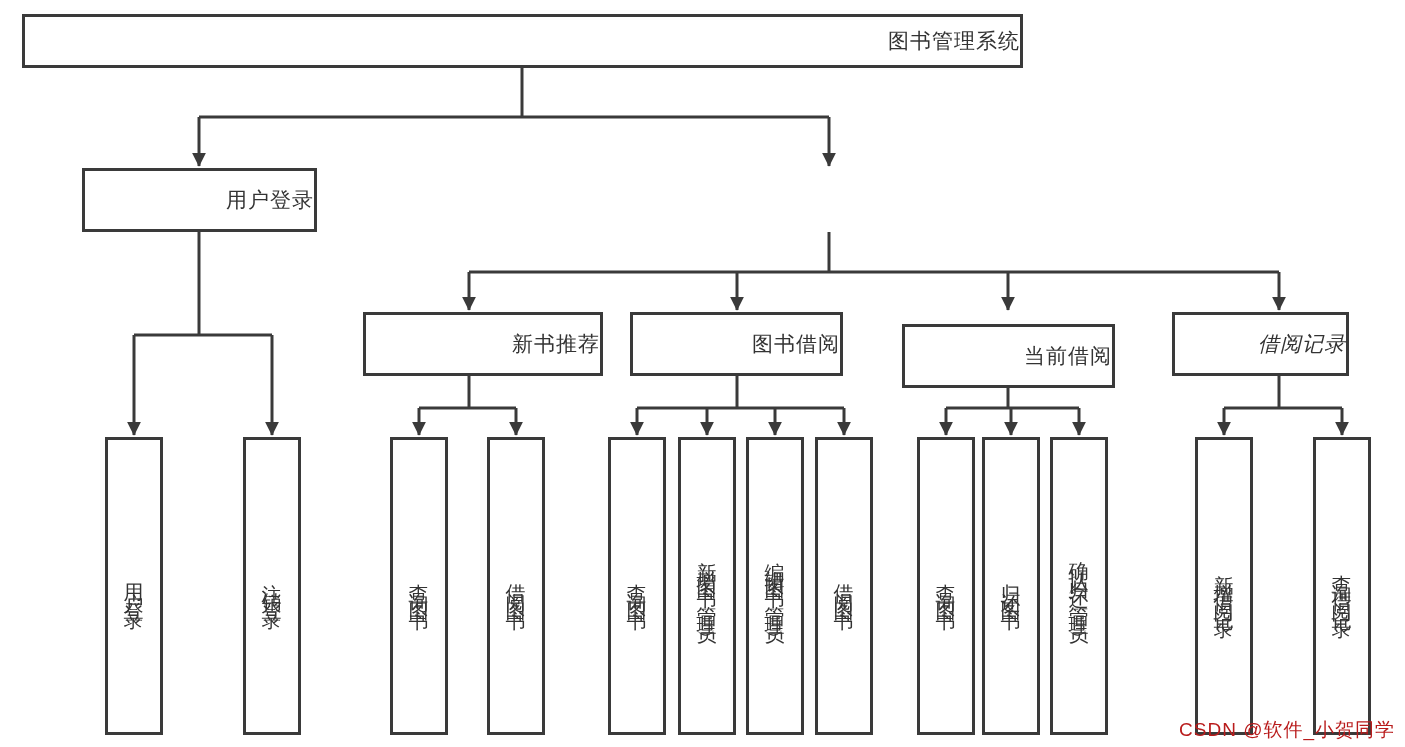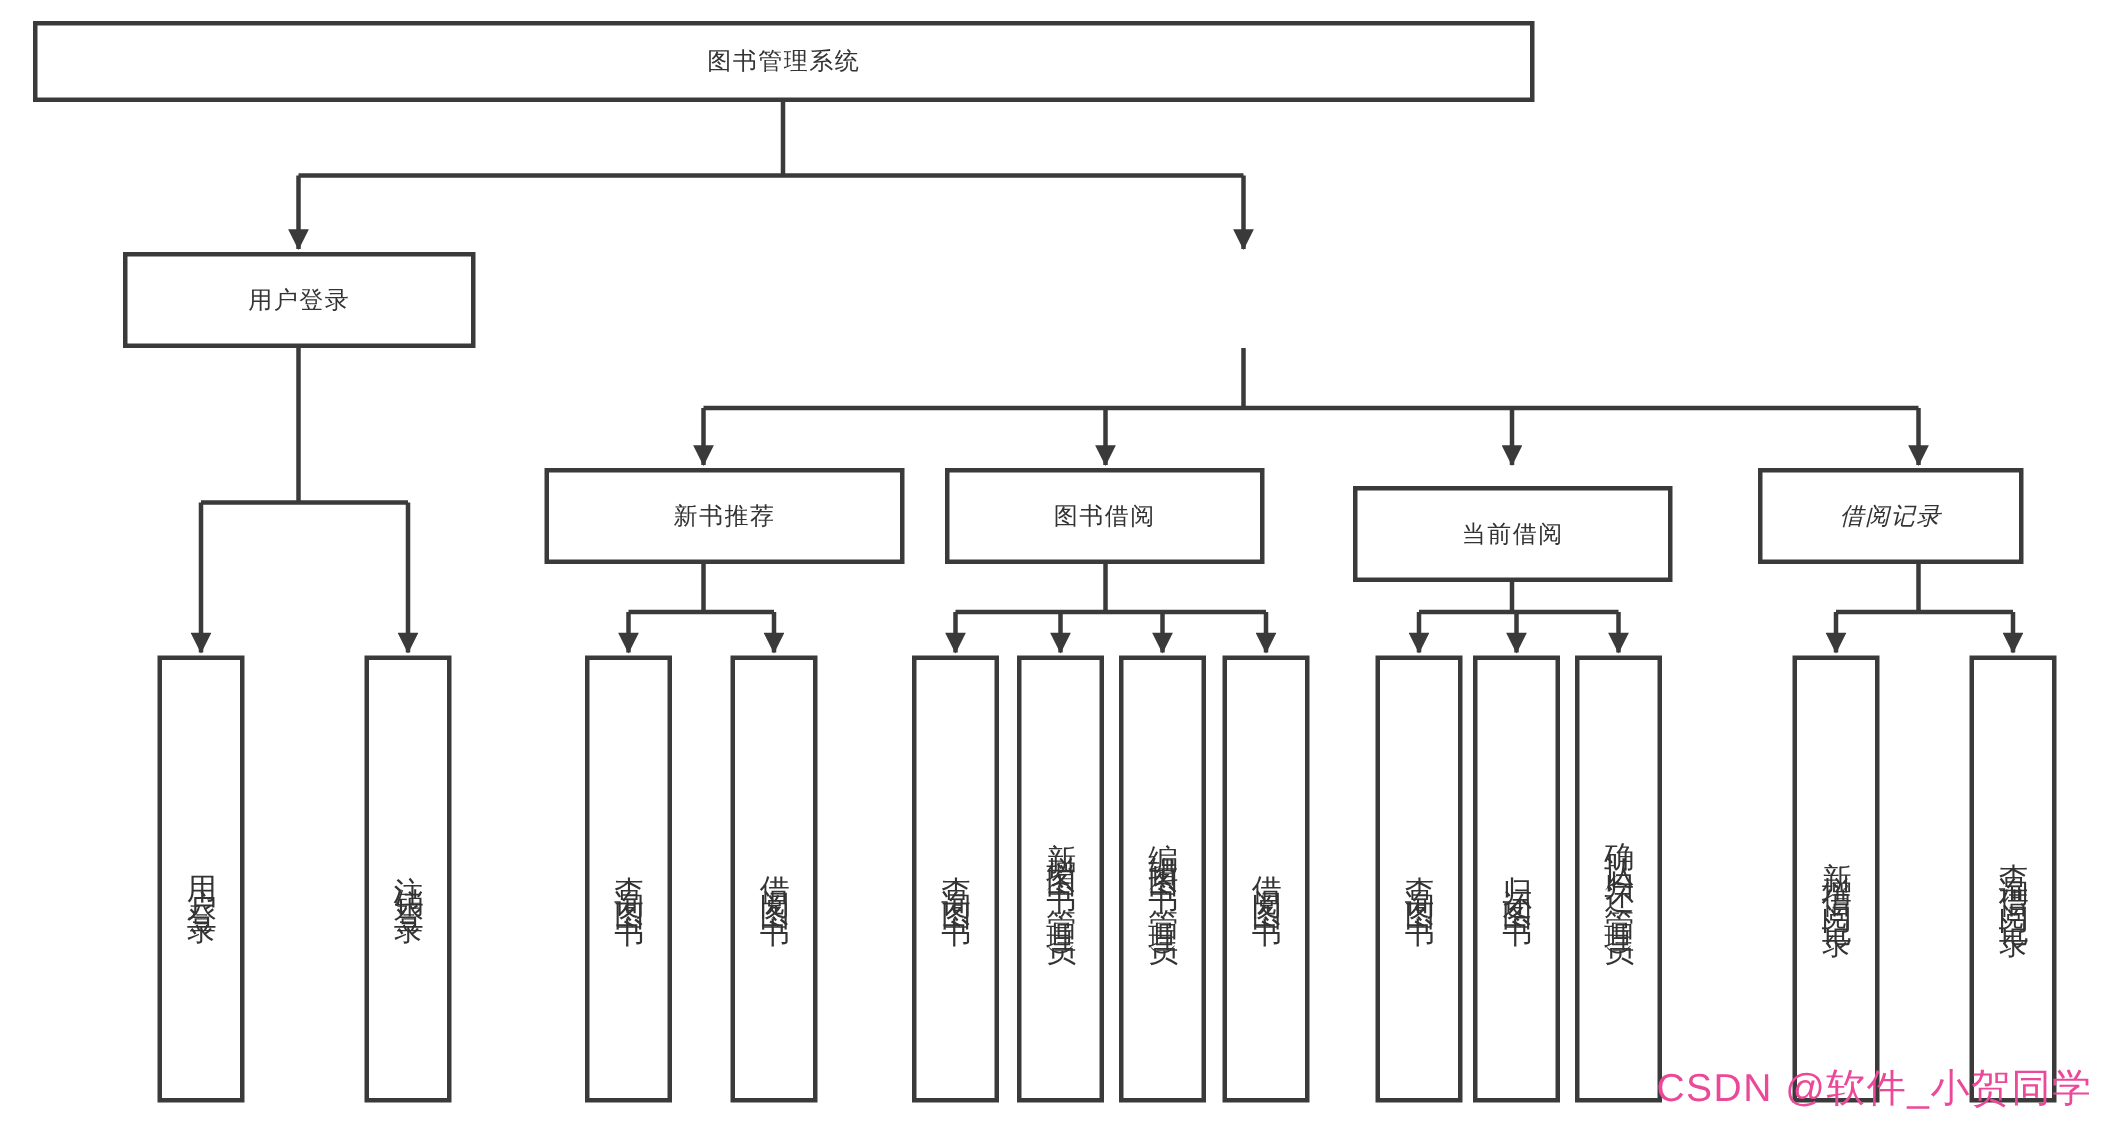--- a/index.html
+++ b/index.html
@@ -21,35 +21,35 @@
     position: absolute;
     box-sizing: border-box;
     border: 3px solid #3a3a3a;
     background: #ffffff;
     color: #333333;
     display: flex;
     align-items: center;
     justify-content: center;
     text-align: center;
   }
-  .hnode { font-size: 16px; letter-spacing: 1px; }
+  .hnode { font-size: 21px; letter-spacing: 1px; justify-content: flex-end; }
   .vnode { font-size: 20px; }
   .vnode .vtext {
     writing-mode: vertical-rl;
     text-orientation: mixed;
     letter-spacing: 9px;
     line-height: 1;
     white-space: nowrap;
   }
   .watermark {
     position: absolute;
     right: 10px;
     bottom: 4px;
-    font-size: 26px;
-    color: #ec4899;
+    font-size: 19px;
+    color: #b91c1c;
     letter-spacing: 1px;
     z-index: 5;
   }
 </style>
 </head>
 <body>
 
 <div class="canvas">
 
   <svg class="wires" width="1405" height="747" viewBox="0 0 1405 747" xmlns="http://www.w3.org/2000/svg">

